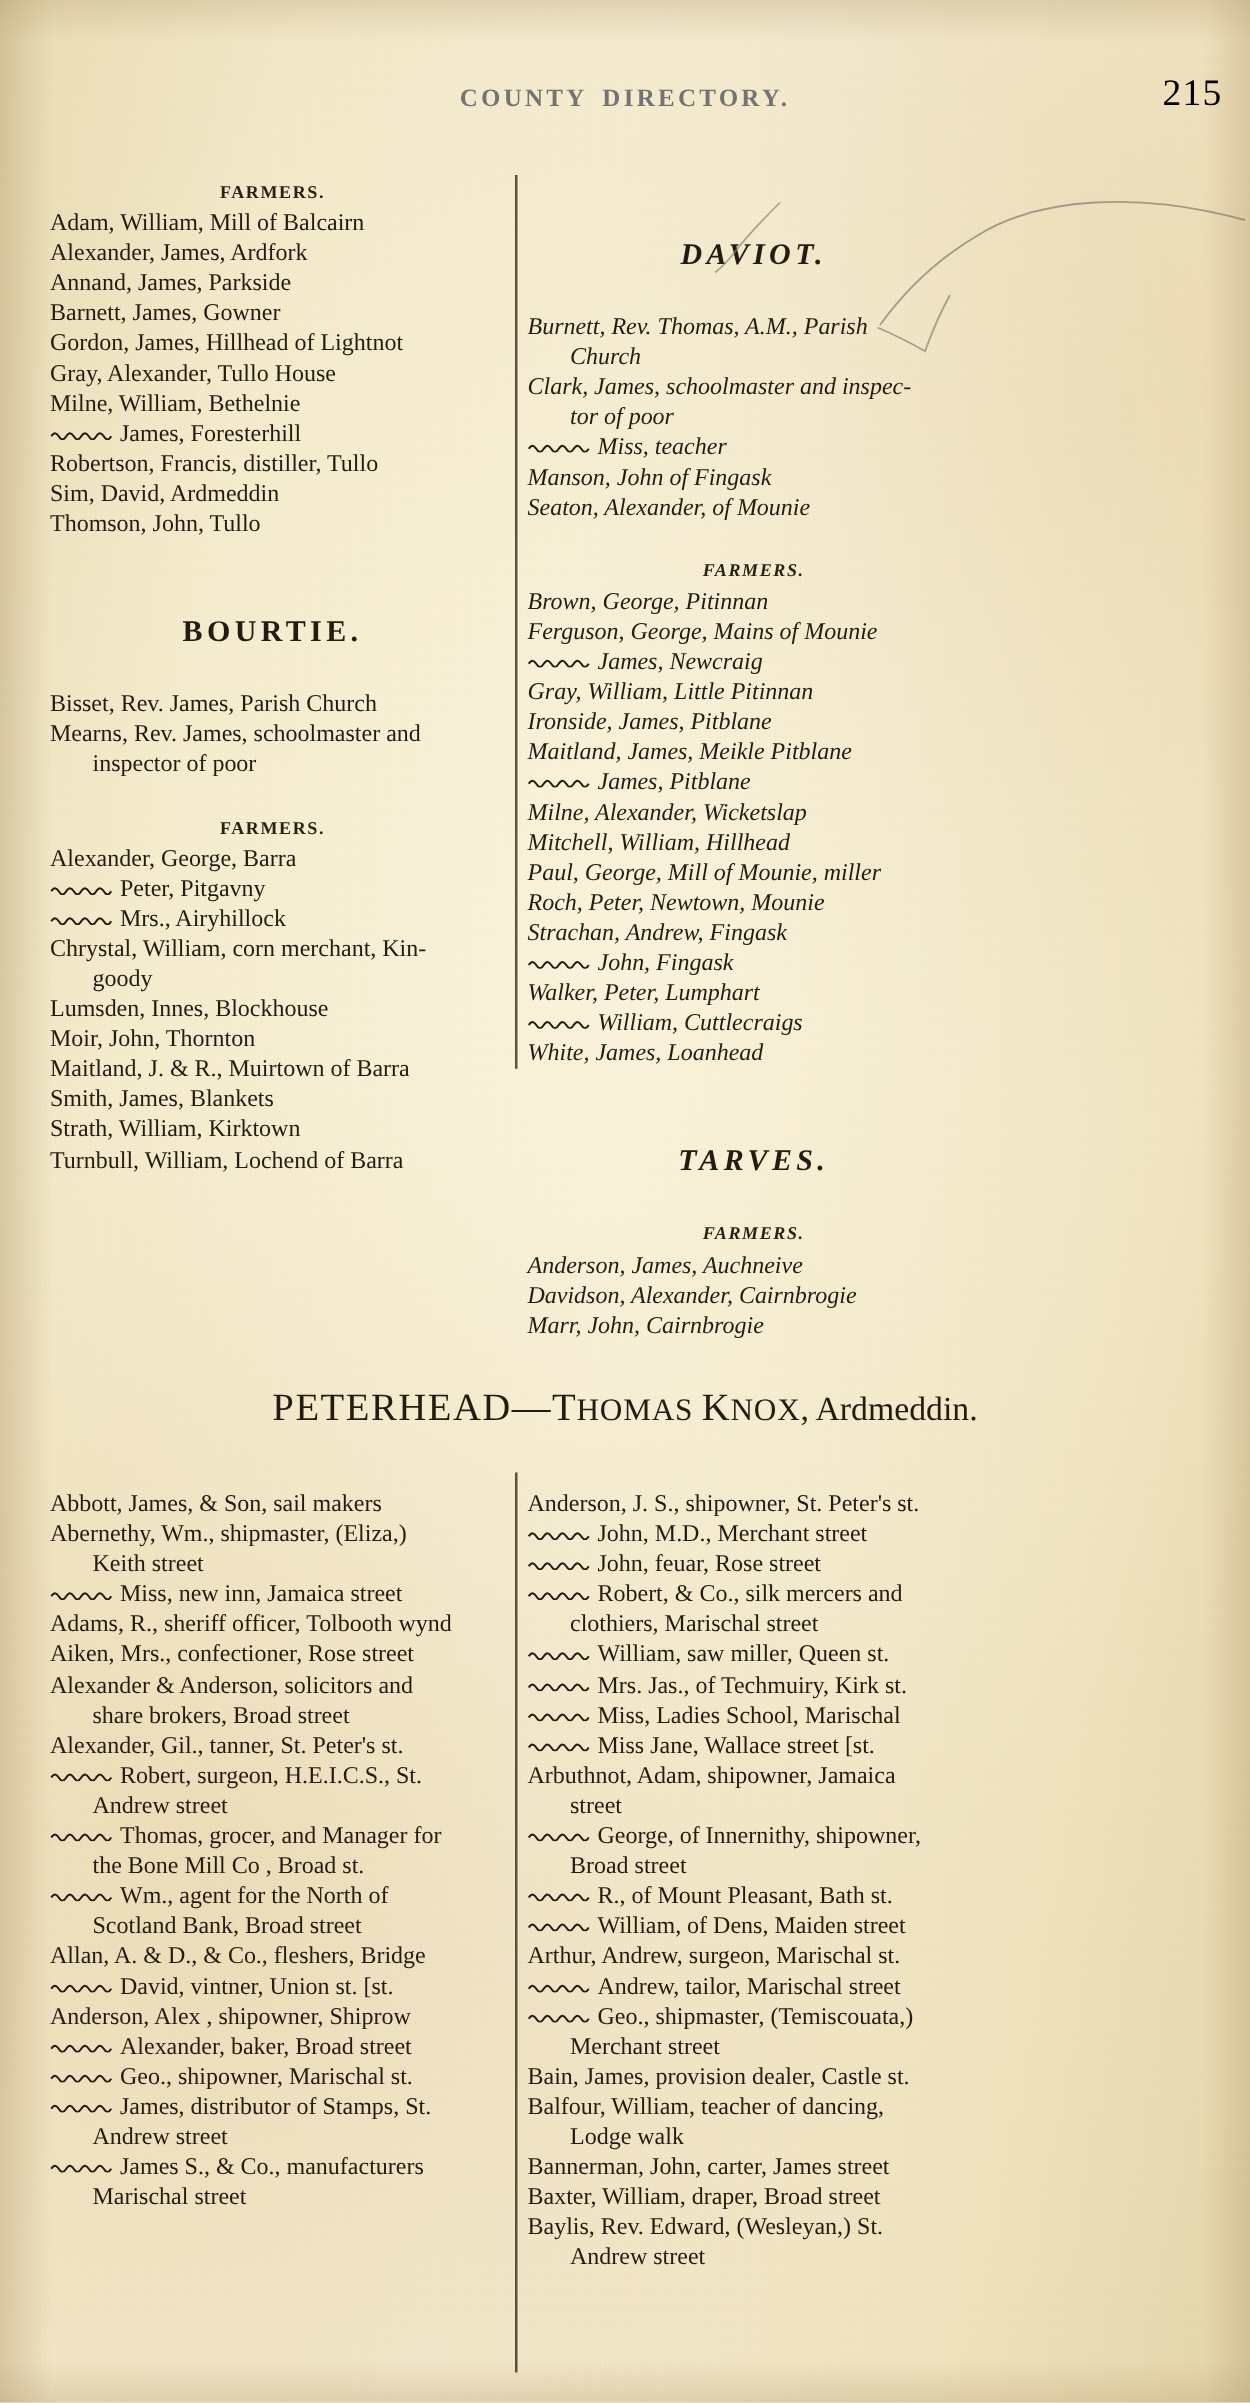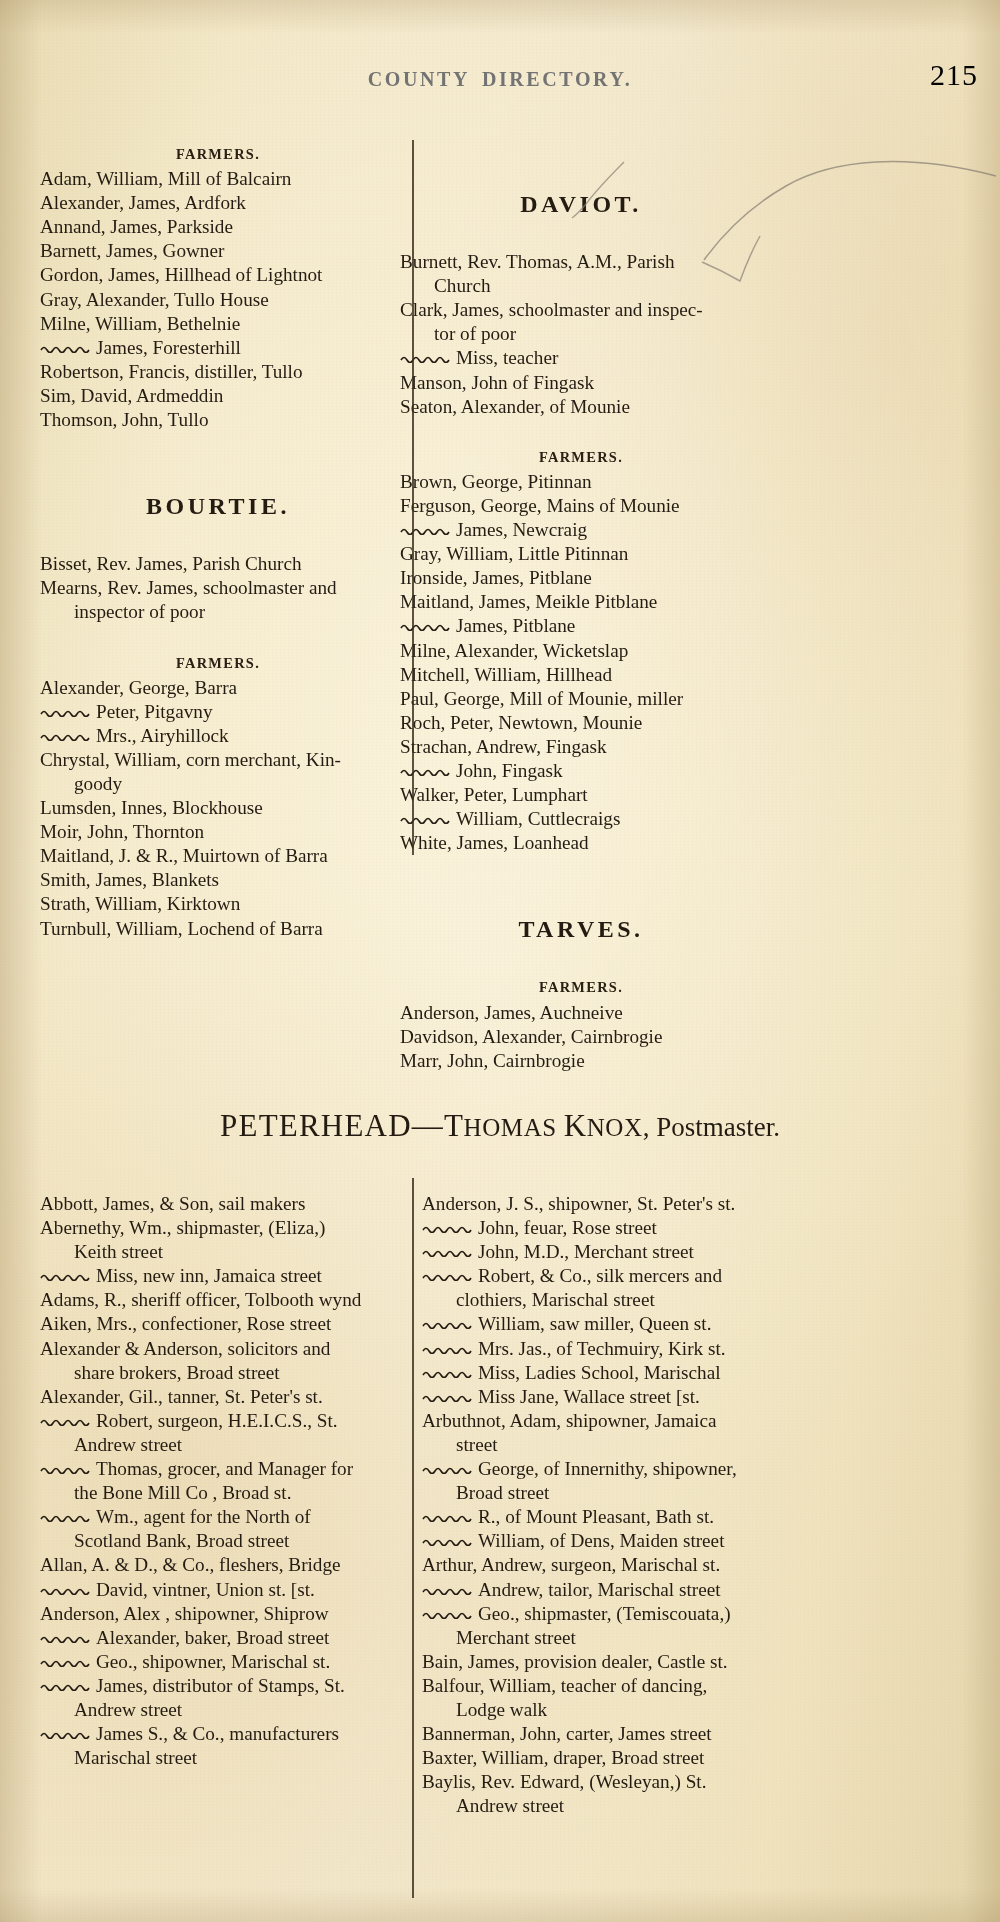--- a/index.html
+++ b/index.html
@@ -271,21 +271,21 @@
         <span class="ln"><span>Smith, James, Blankets</span></span>
       </div>
       <div class="entry">
         <span class="ln"><span>Strath, William, Kirktown</span></span>
       </div>
       <div class="entry">
         <span class="ln"><span>Turnbull, William, Lochend of Barra</span></span>
       </div>
     </div>
 
-  <div class="col" id="upper-right" style="left:400px; top:116px; width:362px;">
+  <div class="col" id="upper-right" style="left:422px; top:116px; width:362px;font-style:italic;">
       <div class="parish" style="margin-top: 62px; margin-bottom: 34px;">DAVIOT.</div>
       <div class="entry just ctr">
         <span class="ln"><span>Burnett, Rev. Thomas, A.M., Parish</span></span>
         <span class="ln cont"><span>Church</span></span>
       </div>
       <div class="entry just ctr">
         <span class="ln"><span>Clark, James, schoolmaster and inspec-</span></span>
         <span class="ln cont"><span>tor of poor</span></span>
       </div>
       <div class="entry">
@@ -363,21 +363,21 @@
       </div>
       <div class="entry">
         <span class="ln"><span>Davidson, Alexander, Cairnbrogie</span></span>
       </div>
       <div class="entry">
         <span class="ln"><span>Marr, John, Cairnbrogie</span></span>
       </div>
     </div>
 
   <div class="town-banner" style="top:1108px;">
-    <span class="tb-main">PETERHEAD</span><span class="tb-main">—</span><span class="tb-sc" id="pm-name"><span class="cap">T</span><span>H</span><span>O</span><span>M</span><span>A</span><span>S</span><span> </span><span class="cap">K</span><span>N</span><span>O</span><span>X</span></span><span class="tb-tail">, Postmaster.</span>
+    <span class="tb-main">PETERHEAD</span><span class="tb-main">—</span><span class="tb-sc" id="pm-name"><span class="cap">T</span><span>H</span><span>O</span><span>M</span><span>A</span><span>S</span><span> </span><span class="cap">K</span><span>N</span><span>O</span><span>X</span></span><span class="tb-tail">, Ardmeddin.</span>
   </div>
 
   <div class="col" id="lower-left" style="left:40px; top:1178px; width:358px;">
       <div class="entry">
         <span class="ln"><span>Abbott, James, &amp; Son, sail makers</span></span>
       </div>
       <div class="entry just ctr">
         <span class="ln"><span>Abernethy, Wm., shipmaster, (Eliza,)</span></span>
         <span class="ln cont"><span>Keith street</span></span>
       </div>
@@ -452,26 +452,26 @@
       </div>
     </div>
 
   <div class="col" id="lower-right" style="left:422px; top:1178px; width:362px;">
       <div class="entry">
         <span class="ln"><span>Anderson, J. S., shipowner, St. Peter's st.</span></span>
       </div>
       <div class="entry">
         <span class="ln"><span class="ditto"><svg width="52" height="9" viewBox="0 0 52 9">
               <path d="M1 6 q3 -5 6 0 t6 0 t6 0 t6 0 t6 0 t6 0 t6 0 t6 0" fill="none" stroke="#241c12" stroke-width="1.6"></path>
+            </svg></span><span>John, M.D., Merchant street</span></span>
+      </div>
+      <div class="entry">
+        <span class="ln"><span class="ditto"><svg width="52" height="9" viewBox="0 0 52 9">
+              <path d="M1 6 q3 -5 6 0 t6 0 t6 0 t6 0 t6 0 t6 0 t6 0 t6 0" fill="none" stroke="#241c12" stroke-width="1.6"></path>
             </svg></span><span>John, feuar, Rose street</span></span>
-      </div>
-      <div class="entry">
-        <span class="ln"><span class="ditto"><svg width="52" height="9" viewBox="0 0 52 9">
-              <path d="M1 6 q3 -5 6 0 t6 0 t6 0 t6 0 t6 0 t6 0 t6 0 t6 0" fill="none" stroke="#241c12" stroke-width="1.6"></path>
-            </svg></span><span>John, M.D., Merchant street</span></span>
       </div>
       <div class="entry just ctr">
         <span class="ln"><span class="ditto"><svg width="52" height="9" viewBox="0 0 52 9">
               <path d="M1 6 q3 -5 6 0 t6 0 t6 0 t6 0 t6 0 t6 0 t6 0 t6 0" fill="none" stroke="#241c12" stroke-width="1.6"></path>
             </svg></span><span>Robert, &amp; Co., silk mercers and</span></span>
         <span class="ln cont"><span>clothiers, Marischal street</span></span>
       </div>
       <div class="entry">
         <span class="ln"><span class="ditto"><svg width="52" height="9" viewBox="0 0 52 9">
               <path d="M1 6 q3 -5 6 0 t6 0 t6 0 t6 0 t6 0 t6 0 t6 0 t6 0" fill="none" stroke="#241c12" stroke-width="1.6"></path>

